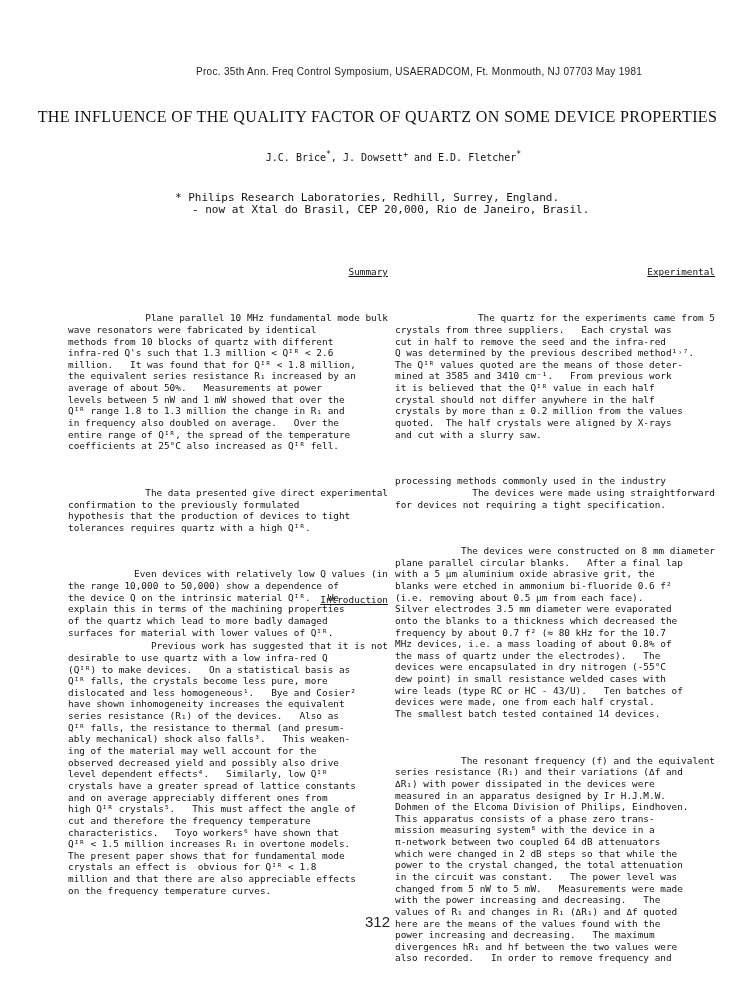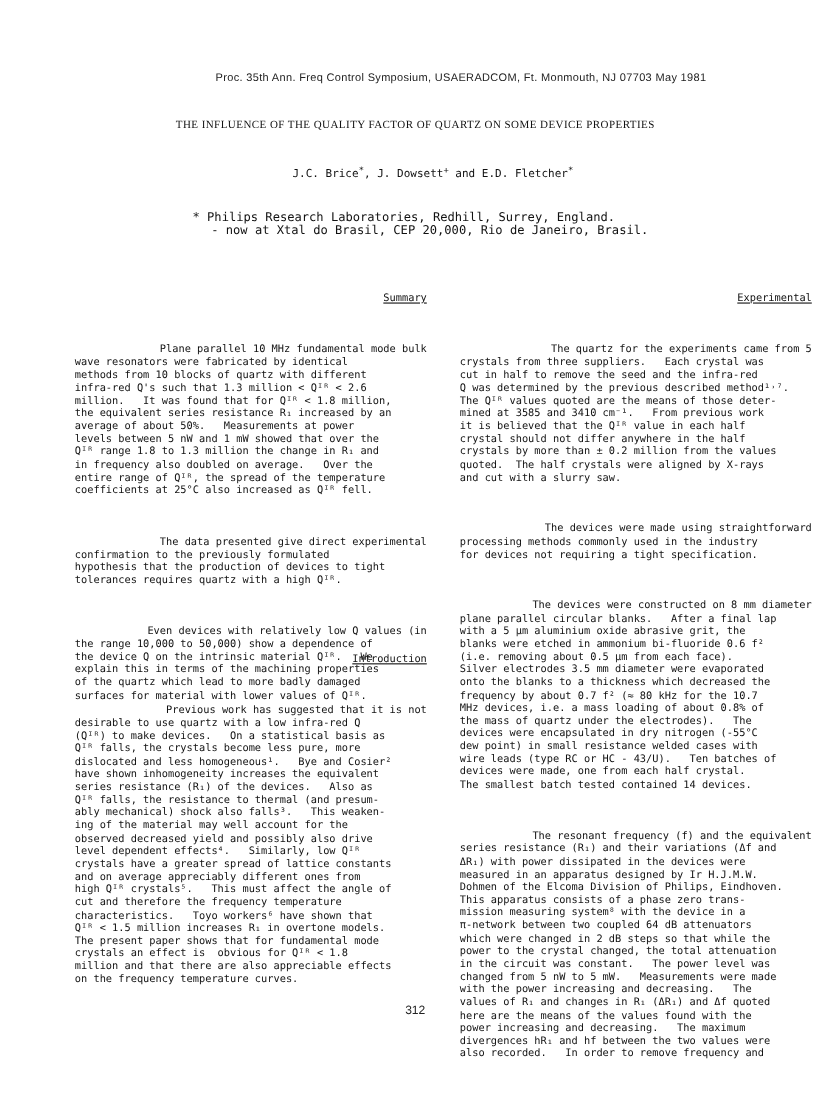--- a/index.html
+++ b/index.html
@@ -9,47 +9,47 @@
     color: #1a1a1a;
   }
   .header {
     position: absolute; left: 196px; top: 66px; width: 560px;
     font-family: "Liberation Sans", "DejaVu Sans", sans-serif;
     font-size: 10px; letter-spacing: 0.3px; white-space: nowrap; color: #222;
   }
   .title {
     position: absolute; left: 0; right: 0; top: 108px; text-align: center;
     font-family: "Liberation Serif", "DejaVu Serif", serif;
-    font-size: 10px; letter-spacing: 0.4px; color: #111; 
+    font-size: 16px; letter-spacing: 0.4px; color: #111; 
   }
   .authors {
     position: absolute; left: 0; right: 0; top: 150px; text-align: center;
     font-size: 10px; color: #111; padding-left: 0; margin-left: 32px;
   }
   .authors sup { font-size: 8px; }
   .affils {
     position: absolute; left: 175px; top: 192px; font-size: 11px; line-height: 11.5px; color: #111;
   }
   .affils .indent { padding-left: 17px; }
   .col {
     position: absolute; width: 320px; font-size: 9.4px; line-height: 11.65px; color: #111;
     white-space: pre;
   }
   .col.left { left: 68px; }
-  .col.right { left: 418px; }
+  .col.right { left: 395px; }
   .heading {
     display: block; text-align: right; text-decoration: underline; margin-bottom: 11px;
     white-space: normal;
   }
   .para { display: block; margin-bottom: 11.6px; }
   .line { display: block; height: 11.65px; }
   .line.ind { padding-left: 29px; text-align: right; }
   .page-num {
     position: absolute; left: 0; right: 0; top: 913px; text-align: center;
-    font-family: "Liberation Sans", "DejaVu Sans", sans-serif; font-size: 11px; color: #222;
+    font-family: "Liberation Sans", "DejaVu Sans", sans-serif; font-size: 15px; color: #222;
   }
 </style>
 </head>
 <body>
 
 <div class="header">Proc. 35th Ann. Freq Control Symposium, USAERADCOM, Ft. Monmouth, NJ  07703 May 1981</div>
 
 <div class="title">THE INFLUENCE OF THE QUALITY FACTOR OF QUARTZ ON SOME DEVICE PROPERTIES</div>
 
 <div class="authors">
@@ -69,18 +69,18 @@
 </div>
 
 <div class="col left" style="top:571px;">
   <span class="heading">Introduction</span>
   <div class="para"><span class="line ind">Previous work has suggested that it is not</span><span class="line">desirable to use quartz with a low infra-red Q</span><span class="line">(Qᴵᴿ) to make devices.   On a statistical basis as</span><span class="line">Qᴵᴿ falls, the crystals become less pure, more</span><span class="line">dislocated and less homogeneous¹.   Bye and Cosier²</span><span class="line">have shown inhomogeneity increases the equivalent</span><span class="line">series resistance (R₁) of the devices.   Also as</span><span class="line">Qᴵᴿ falls, the resistance to thermal (and presum-</span><span class="line">ably mechanical) shock also falls³.   This weaken-</span><span class="line">ing of the material may well account for the</span><span class="line">observed decreased yield and possibly also drive</span><span class="line">level dependent effects⁴.   Similarly, low Qᴵᴿ</span><span class="line">crystals have a greater spread of lattice constants</span><span class="line">and on average appreciably different ones from</span><span class="line">high Qᴵᴿ crystals⁵.   This must affect the angle of</span><span class="line">cut and therefore the frequency temperature</span><span class="line">characteristics.   Toyo workers⁶ have shown that</span><span class="line">Qᴵᴿ &lt; 1.5 million increases R₁ in overtone models.</span><span class="line">The present paper shows that for fundamental mode</span><span class="line">crystals an effect is  obvious for Qᴵᴿ &lt; 1.8</span><span class="line">million and that there are also appreciable effects</span><span class="line">on the frequency temperature curves.</span></div>
 </div>
 
 <div class="col right" style="top:243px;">
   <span class="heading">Experimental</span>
   <div class="para"><span class="line ind">The quartz for the experiments came from 5</span><span class="line">crystals from three suppliers.   Each crystal was</span><span class="line">cut in half to remove the seed and the infra-red</span><span class="line">Q was determined by the previous described method¹˒⁷.</span><span class="line">The Qᴵᴿ values quoted are the means of those deter-</span><span class="line">mined at 3585 and 3410 cm⁻¹.   From previous work</span><span class="line">it is believed that the Qᴵᴿ value in each half</span><span class="line">crystal should not differ anywhere in the half</span><span class="line">crystals by more than ± 0.2 million from the values</span><span class="line">quoted.  The half crystals were aligned by X-rays</span><span class="line">and cut with a slurry saw.</span></div>
-  <div class="para"><span class="line ind">The devices were made using straightforward</span><span class="line">processing methods commonly used in the industry</span><span class="line">for devices not requiring a tight specification.</span></div>
+  <div class="para"><span class="line">processing methods commonly used in the industry</span><span class="line ind">The devices were made using straightforward</span><span class="line">for devices not requiring a tight specification.</span></div>
   <div class="para"><span class="line ind">The devices were constructed on 8 mm diameter</span><span class="line">plane parallel circular blanks.   After a final lap</span><span class="line">with a 5 µm aluminium oxide abrasive grit, the</span><span class="line">blanks were etched in ammonium bi-fluoride 0.6 f²</span><span class="line">(i.e. removing about 0.5 µm from each face).</span><span class="line">Silver electrodes 3.5 mm diameter were evaporated</span><span class="line">onto the blanks to a thickness which decreased the</span><span class="line">frequency by about 0.7 f² (≈ 80 kHz for the 10.7</span><span class="line">MHz devices, i.e. a mass loading of about 0.8% of</span><span class="line">the mass of quartz under the electrodes).   The</span><span class="line">devices were encapsulated in dry nitrogen (-55°C</span><span class="line">dew point) in small resistance welded cases with</span><span class="line">wire leads (type RC or HC - 43/U).   Ten batches of</span><span class="line">devices were made, one from each half crystal.</span><span class="line">The smallest batch tested contained 14 devices.</span></div>
   <div class="para"><span class="line ind">The resonant frequency (f) and the equivalent</span><span class="line">series resistance (R₁) and their variations (Δf and</span><span class="line">ΔR₁) with power dissipated in the devices were</span><span class="line">measured in an apparatus designed by Ir H.J.M.W.</span><span class="line">Dohmen of the Elcoma Division of Philips, Eindhoven.</span><span class="line">This apparatus consists of a phase zero trans-</span><span class="line">mission measuring system⁸ with the device in a</span><span class="line">π-network between two coupled 64 dB attenuators</span><span class="line">which were changed in 2 dB steps so that while the</span><span class="line">power to the crystal changed, the total attenuation</span><span class="line">in the circuit was constant.   The power level was</span><span class="line">changed from 5 nW to 5 mW.   Measurements were made</span><span class="line">with the power increasing and decreasing.   The</span><span class="line">values of R₁ and changes in R₁ (ΔR₁) and Δf quoted</span><span class="line">here are the means of the values found with the</span><span class="line">power increasing and decreasing.   The maximum</span><span class="line">divergences hR₁ and hf between the two values were</span><span class="line">also recorded.   In order to remove frequency and</span></div>
 </div>
 
 <div class="page-num">312</div>
 
 </body></html>

